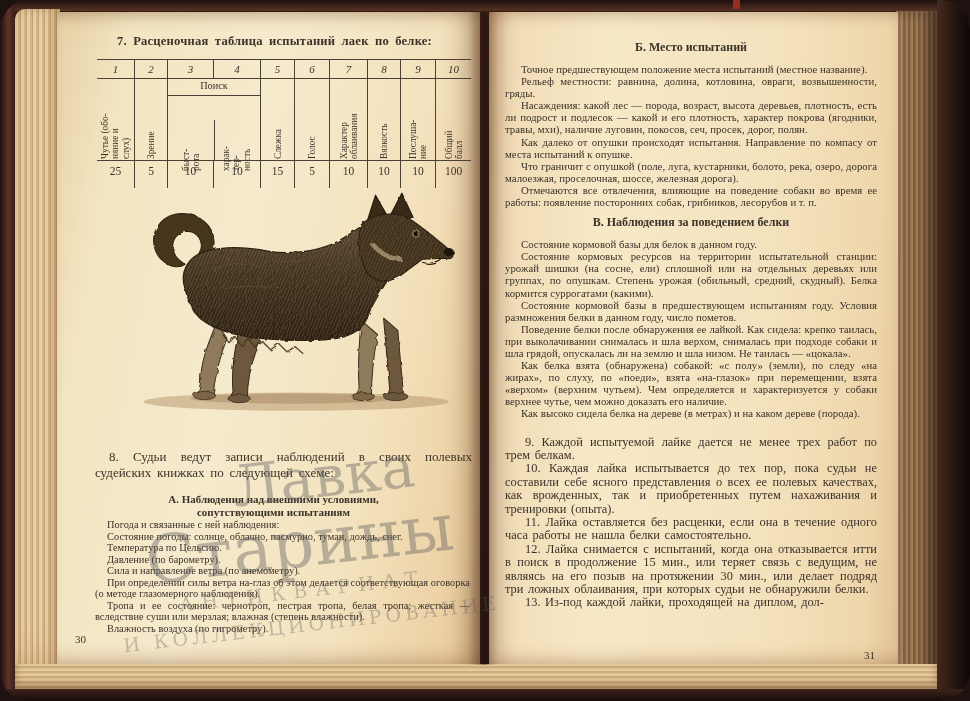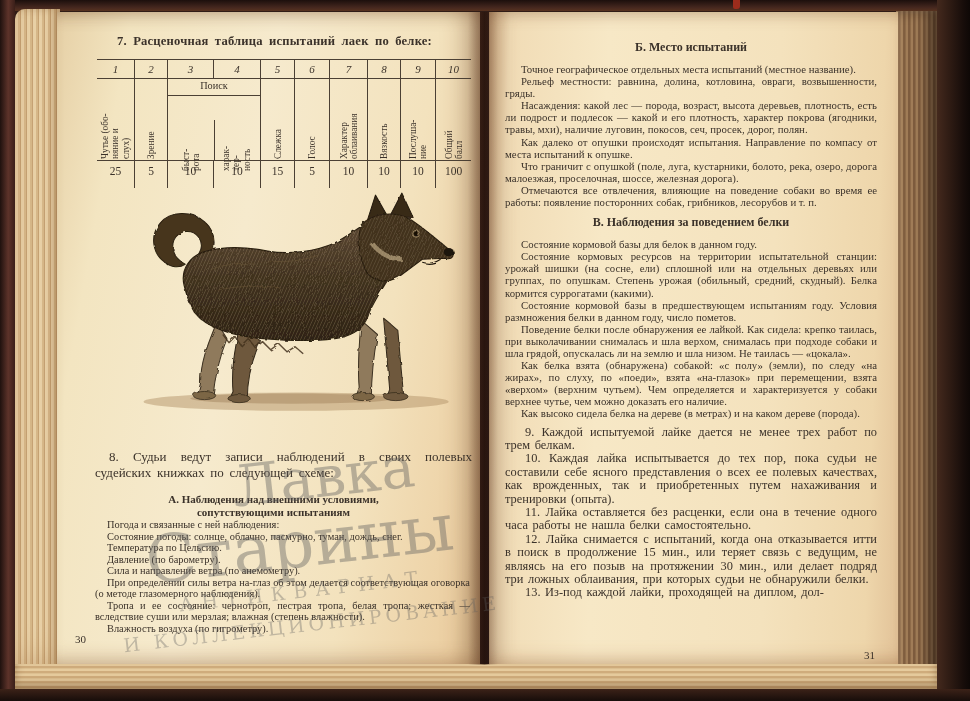--- a/index.html
+++ b/index.html
@@ -1,18 +1,18 @@
 <!DOCTYPE html>
 <html><head>
 <meta charset="utf-8">
 <style>
   html,body{margin:0;padding:0;background:#1d1210;}
   .scene{position:relative;width:970px;height:701px;overflow:hidden;
          background:linear-gradient(180deg,#301c16,#241412);
-         font-family:"Liberation Serif","DejaVu Serif",serif;color:#3b322a;}
+         font-family:"Liberation Serif","DejaVu Serif",serif;color:#3b322a;border-radius:30px;}
 
   
   .cover-top{position:absolute;left:0;top:0;right:0;height:11px;
     background:linear-gradient(180deg,#1c0f0c,#46281f 70%,#57321f);}
   .cover-left{position:absolute;left:0;top:0;bottom:0;width:15px;
     background:linear-gradient(90deg,#1f110e,#5d332a 55%,#3a1f19);}
   .cover-right{position:absolute;right:0;top:0;bottom:0;width:33px;
     background:linear-gradient(90deg,#44291d,#170d0a 80%,#0e0806);}
   .cover-bottom{position:absolute;left:0;right:0;bottom:0;height:12px;
     background:linear-gradient(0deg,#170d0a,#3c2218);}
@@ -87,21 +87,21 @@
   .pn-right{right:23px;top:637px;}
 
   
   .rp-flow{left:16px;width:372px;top:28px;}
   .rp-flow > *{position:static;display:block;}
   .sec-title{text-align:center;font-weight:bold;font-size:12px;margin:0 0 8px 0;}
   .sec-title.v{margin-top:7px;}
   .rp-p{font-size:10.8px;line-height:12.1px;text-align:justify;text-indent:16px;margin:0;}
   .rp-n{font-size:12.4px;line-height:13.4px;text-align:justify;text-indent:20px;
     margin:0;word-spacing:1.5px;}
-  .rp-n.firstnum{margin-top:6px;}
+  .rp-n.firstnum{margin-top:16px;}
 
   
   .watermark{position:absolute;left:112px;top:448px;width:440px;height:205px;z-index:6;
     transform:rotate(-6.5deg);color:#5c5c5c;opacity:.40;pointer-events:none;
     font-family:"DejaVu Serif",serif;}
   .watermark *{position:absolute;white-space:nowrap;}
   .wm-big1{left:128px;top:0;font-size:57px;line-height:1;}
   .wm-big2{left:34px;top:60px;font-size:66px;line-height:1;}
   .wm-s1{left:62px;top:128px;font-size:19px;letter-spacing:8px;opacity:.85;}
   .wm-s2{left:2px;top:162px;font-size:19px;letter-spacing:4px;opacity:.85;}
@@ -255,21 +255,21 @@
       <div>Тропа и ее состояние: чернотроп, пестрая тропа, белая тропа; жесткая — вследствие суши или мерзлая; влажная (степень влажности).</div>
       <div>Влажность воздуха (по гигрометру).</div>
     </div>
 
     <div class="pageno pn-left">30</div>
   </div>
 
   <div class="page page-right">
     <div class="rp-flow">
       <div class="sec-title">Б. Место испытаний</div>
-      <p class="rp-p">Точное географическое отдельных места испытаний (местное название).</p>
+      <p class="rp-p">Точное предшествующем положение места испытаний (местное название).</p>
       <p class="rp-p">Рельеф местности: равнина, долина, котловина, овраги, возвышенности, гряды.</p>
       <p class="rp-p">Насаждения: какой лес — порода, возраст, высота деревьев, плотность, есть ли подрост и подлесок — какой и его плотность, характер покрова (ягодники, травы, мхи), наличие луговин, покосов, сеч, просек, дорог, полян.</p>
       <p class="rp-p">Как далеко от опушки происходят испытания. Направление по компасу от места испытаний к опушке.</p>
       <p class="rp-p">Что граничит с опушкой (поле, луга, кустарники, болото, река, озеро, дорога малоезжая, проселочная, шоссе, железная дорога).</p>
       <p class="rp-p">Отмечаются все отвлечения, влияющие на поведение собаки во время ее работы: появление посторонних собак, грибников, лесорубов и т. п.</p>
       <div class="sec-title v">В. Наблюдения за поведением белки</div>
       <p class="rp-p">Состояние кормовой базы для белок в данном году.</p>
       <p class="rp-p">Состояние кормовых ресурсов на территории испытательной станции: урожай шишки (на сосне, ели) сплошной или на отдельных деревьях или группах, по опушкам. Степень урожая (обильный, средний, скудный). Белка кормится суррогатами (какими).</p>
       <p class="rp-p">Состояние кормовой базы в предшествующем испытаниям году. Условия размножения белки в данном году, число пометов.</p>
       <p class="rp-p">Поведение белки после обнаружения ее лайкой. Как сидела: крепко таилась, при выколачивании снималась и шла верхом, снималась при подходе собаки и шла грядой, опускалась ли на землю и шла низом. Не таилась — «цокала».</p>

